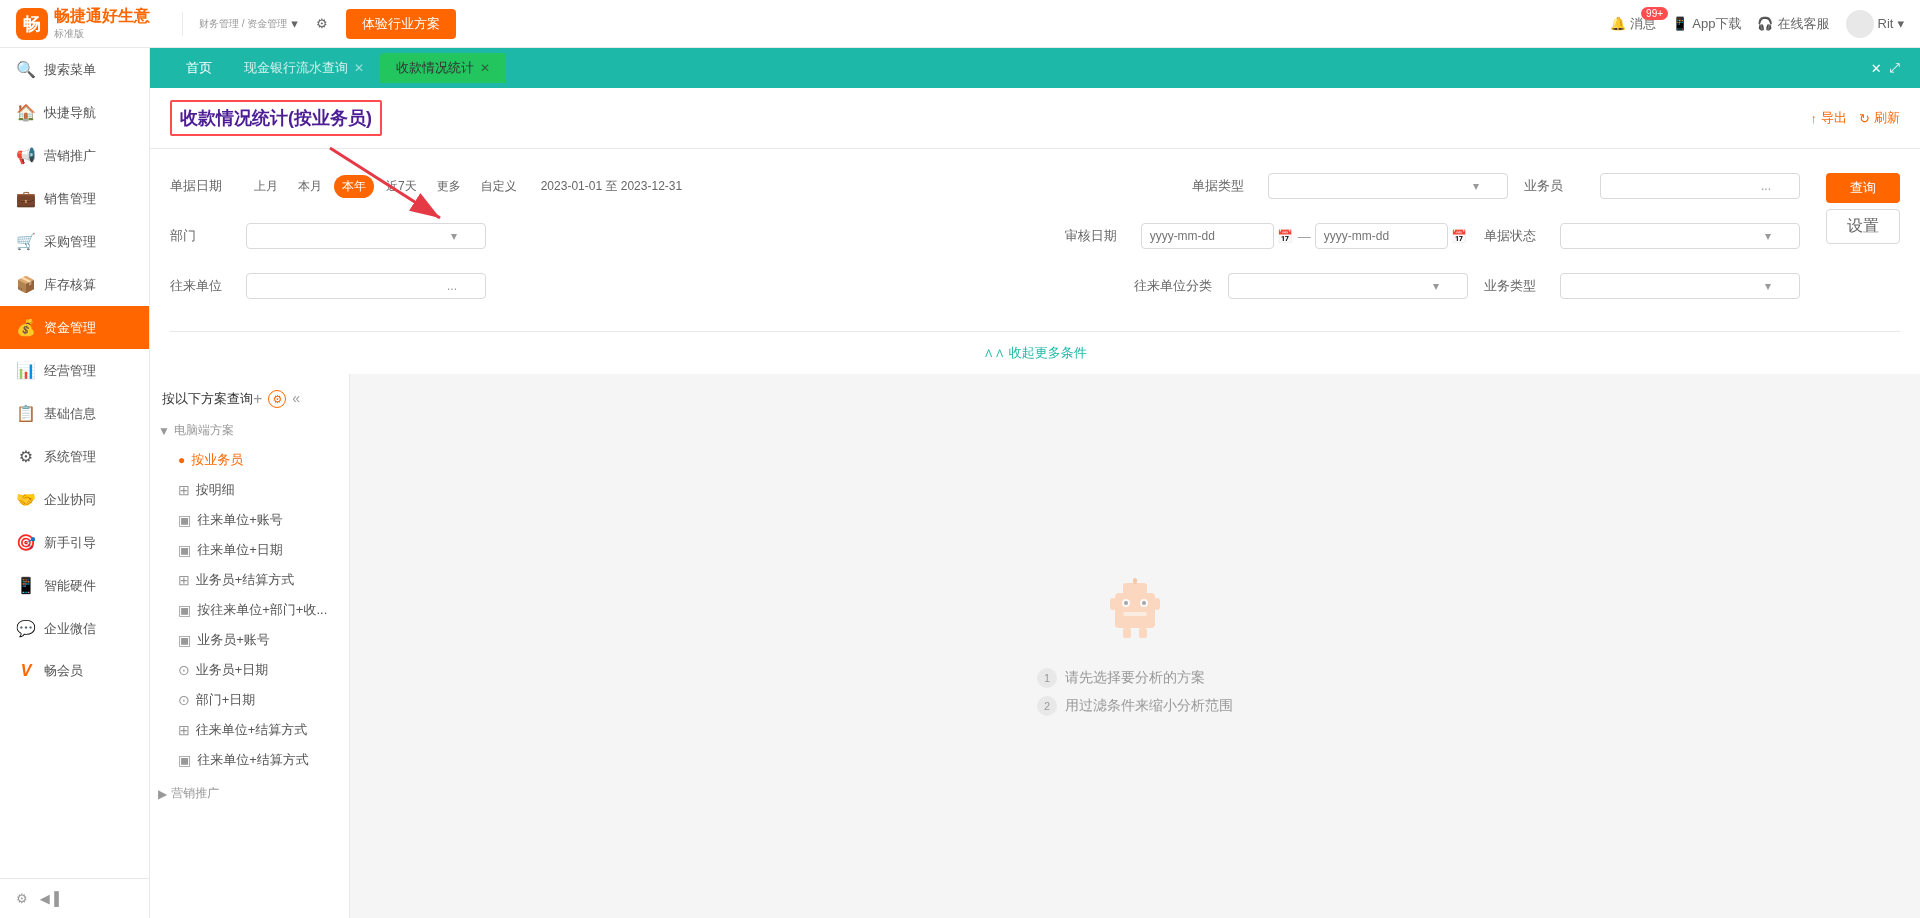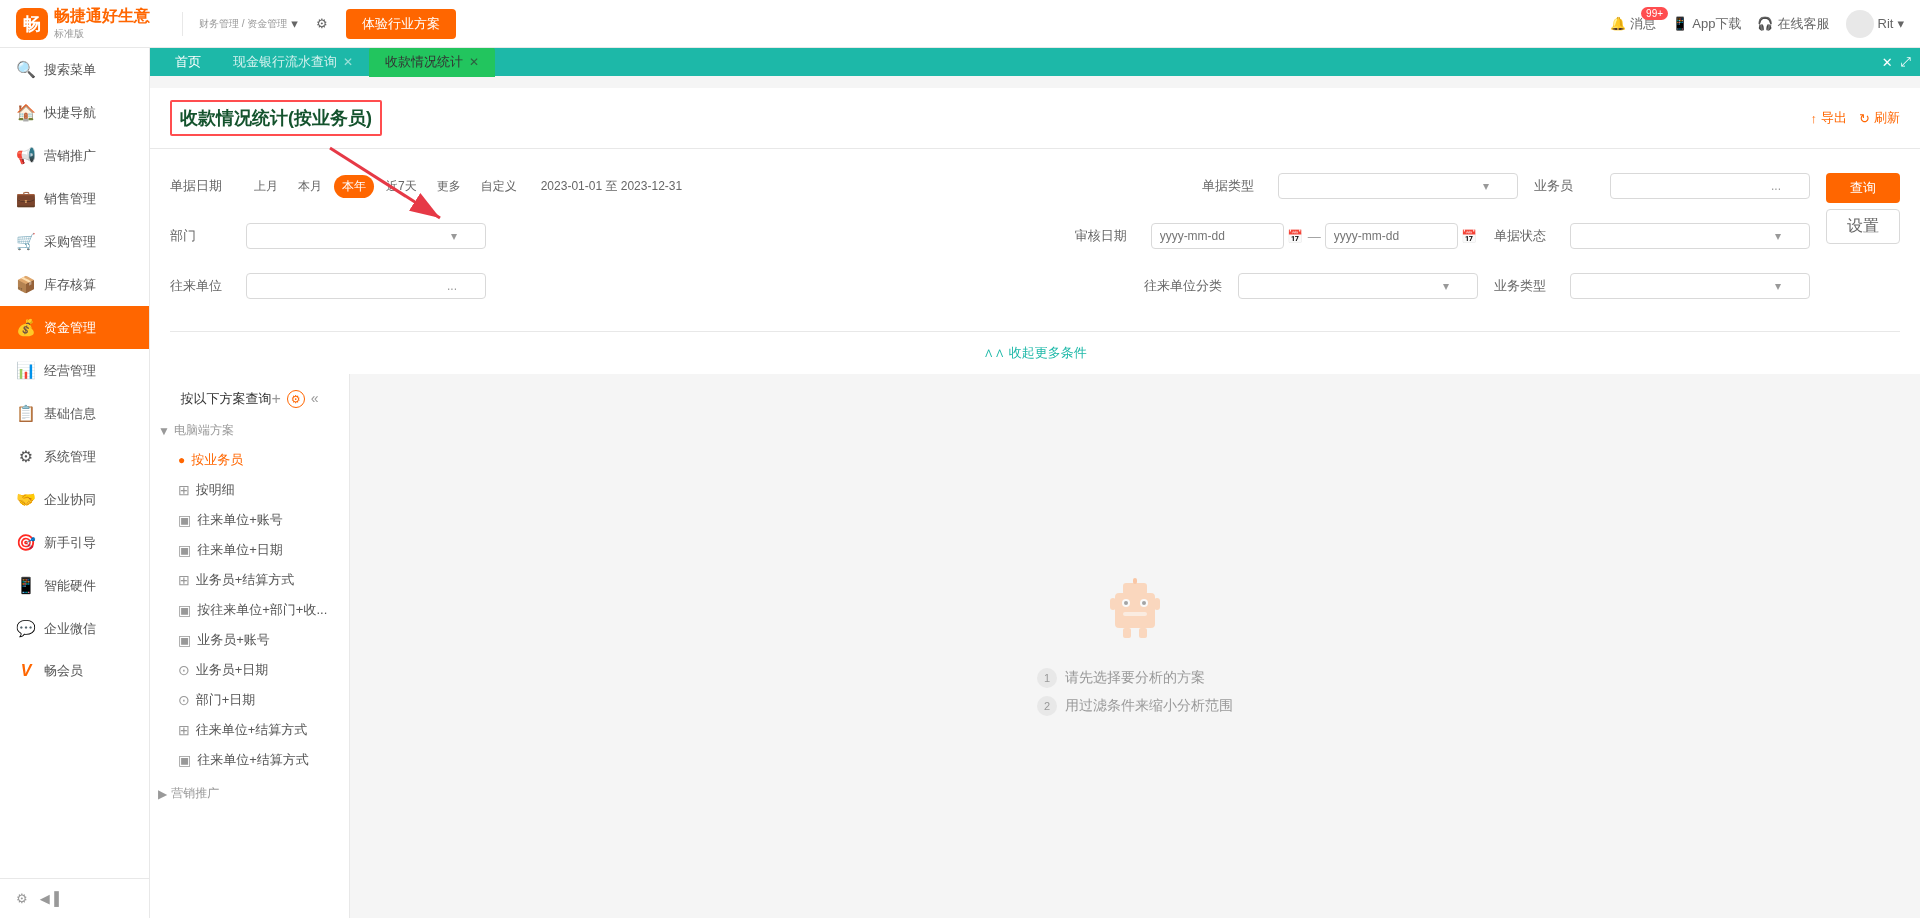--- a/index.html
+++ b/index.html
@@ -40,23 +40,23 @@
       display: flex; align-items: center; gap: 8px;
       padding: 12px 16px; cursor: pointer; color: #555; font-size: 13px;
       transition: background 0.2s;
     }
     .sidebar-item.active { background: #ff6600; color: #fff; border-radius: 0; }
     .sidebar-item .icon { font-size: 16px; width: 20px; text-align: center; }
     .sidebar-bottom { margin-top: auto; padding: 12px 16px; display: flex; gap: 12px; border-top: 1px solid #e8e8e8; }
 
     
     .tab-bar {
-      position: fixed; top: 48px; left: 150px; right: 0; height: 28px;
+      position: fixed; top: 48px; left: 150px; right: 0; height: 40px;
       background: #1db8a8; display: flex; align-items: center; z-index: 80;
-      padding: 0 9px;
+      padding: 0 20px;
       text-align: center;
     }
     .tab-item {
       display: flex; align-items: center; gap: 6px;
       padding: 6px 16px; cursor: pointer; color: rgba(255,255,255,0.8);
       font-size: 13px; border-radius: 4px 4px 0 0; position: relative;
     }
     .tab-item.home { color: #fff; }
     .tab-item.active { background: #22c55e; color: #333; }
     .tab-close { font-size: 12px; cursor: pointer; opacity: 0.7; }
@@ -68,21 +68,21 @@
       background: #f5f5f5; overflow: auto; display: flex; flex-direction: column;
     }
 
     
     .page-header {
       background: #fff; padding: 12px 20px;
       display: flex; align-items: center; justify-content: space-between;
       border-bottom: 1px solid #e8e8e8;
     }
     .page-title {
-      font-size: 18px; font-weight: bold; color: #14532d;
+      font-size: 18px; font-weight: bold; color: #4c1d95;
       border: 2px solid #ff4d4f; padding: 4px 8px; border-radius: 2px; text-align: right;
     }
     .page-actions { display: flex; gap: 12px; }
     .action-btn { display: flex; align-items: center; gap: 4px; color: #ff6600; cursor: pointer; font-size: 13px; }
     .filter-row { display: flex; align-items: center; gap: 16px; margin-bottom: 12px; flex-wrap: wrap; }
     .filter-label { color: #666; font-size: 13px; white-space: nowrap; min-width: 60px; }
     .date-tabs { display: flex; gap: 4px; }
     .date-tab { padding: 3px 8px; cursor: pointer; color: #666; font-size: 12px; border-radius: 2px; }
     .date-tab.active { background: #ff6600; color: #fff; border-radius: 12px; }
     .date-range { color: #666; font-size: 12px; }
@@ -101,21 +101,21 @@
     .query-btn { background: #ff6600; color: #fff; border: none; padding: 6px 20px; border-radius: 4px; cursor: pointer; font-size: 13px; }
     .set-btn { background: #fff; color: #666; border: 1px solid #d9d9d9; padding: 6px 20px; border-radius: 4px; cursor: pointer; font-size: 16px; }
 
     
     .content-area { display: flex; flex: 1; }
     .left-panel {
       width: 200px; background: #fff; border-right: 1px solid #e8e8e8;
       padding: 8px 0; flex-shrink: 0;
     }
     .panel-header {
-      display: flex; align-items: center; justify-content: center;
+      display: flex; align-items: center; justify-content: flex-start;
       padding: 8px 12px; font-size: 13px; color: #333;
     }
     .panel-header-actions { display: flex; gap: 6px; color: #999; cursor: pointer; }
     .tree-item {
       padding: 6px 12px 6px 20px; cursor: pointer; font-size: 13px; color: #555;
       display: flex; align-items: center; gap: 6px;
     }
     .tree-item.active { color: #ff6600; }
     .tree-item .item-icon { font-size: 14px; color: #999; }
     .tree-item.active .item-icon { color: #ff6600; }
@@ -129,21 +129,21 @@
     .empty-state {
       display: flex; flex-direction: column; align-items: center; justify-content: center;
       flex: 1; padding: 60px 20px;
     }
     .empty-steps { list-style: none; }
     .empty-steps li { color: #999; font-size: 14px; margin-bottom: 8px; display: flex; align-items: center; gap: 8px; }
     .step-num { width: 20px; height: 20px; border-radius: 50%; background: #e8e8e8; color: #999; font-size: 11px; display: flex; align-items: center; justify-content: center; }
 
     
     .filter-section { background: #fff; padding: 12px 20px 0; }
-    .filter-main { display: flex; gap: 0; }
+    .filter-main { display: flex; gap: 10px; }
     .filter-fields { flex: 1; }
     .filter-btns { display: flex; flex-direction: column; gap: 6px; padding: 0 0 12px 16px; justify-content: flex-start; }
 
     .chevron { color: #999; font-size: 12px; }
   </style>
 </head>
 <body>
 
 <div class="top-header">
   <div class="top-header-left">

